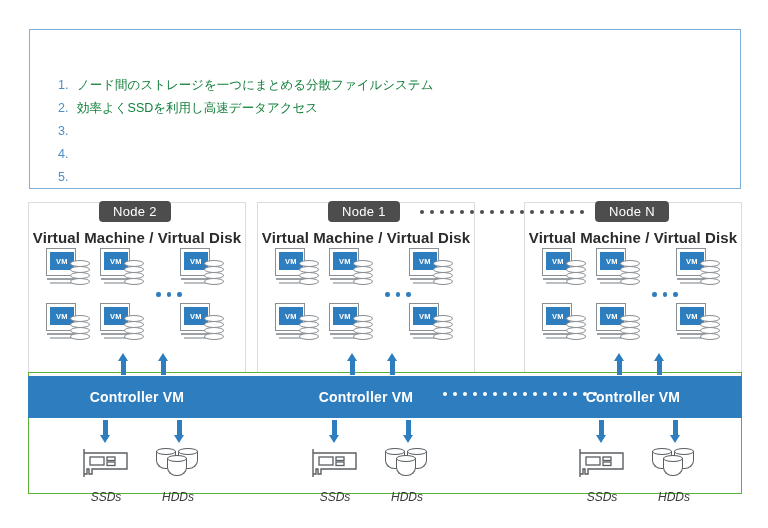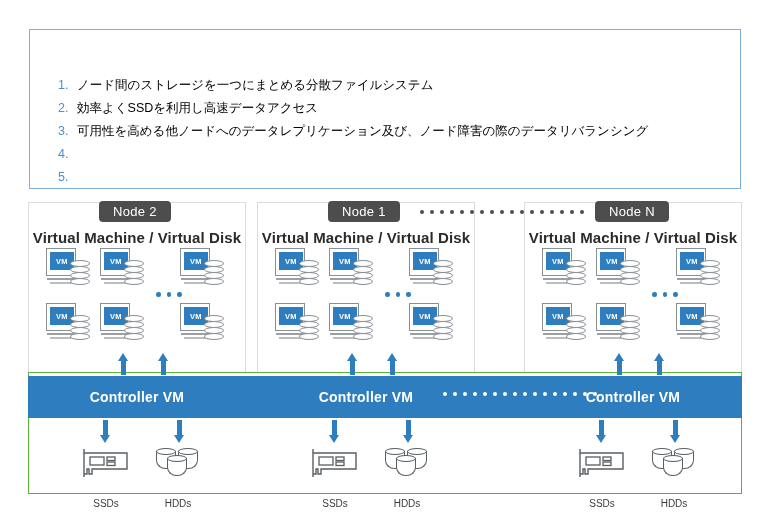--- a/index.html
+++ b/index.html
@@ -21,21 +21,21 @@
   .info-list{
     position:absolute;left:28px;top:44px;right:10px;
     margin:0;padding:0;list-style:none;
   }
   .info-list li{
     display:flex;align-items:baseline;
     font-size:12.5px;color:#3a3a3a;line-height:23px;
     white-space:nowrap;
   }
   .li-num{color:#4e8fc8;width:19px;flex:0 0 19px;text-align:left;font-size:12.5px;}
-  .li-text{color:#000000;text-align:center;}
+  .li-text{color:#15803d;text-align:center;}
 
   
   .diagram{position:absolute;left:0;top:196px;width:768px;height:332px;}
 
   .node-panel{
     position:absolute;top:6px;height:290px;
     box-sizing:border-box;
     border:1px solid #dcdcdc;background:#ffffff;
   }
   #node-panel-1{left:28px;width:218px;}
@@ -119,21 +119,21 @@
   .arrow .head{position:absolute;left:0;width:0;height:0;border-left:5.5px solid transparent;border-right:5.5px solid transparent;}
   .arrow-up .head{top:0;border-bottom:8px solid #2e7dbf;}
   .arrow-up .shaft{top:7px;height:15px;}
   .arrow-down .head{bottom:0;border-top:8px solid #2e7dbf;}
   .arrow-down .shaft{top:0;height:15px;}
   .arrow-up{height:22px;}
   .arrow-down{height:23px;}
 
   
   .dev{position:absolute;width:56px;text-align:center;}
-  .dev-label{font-size:10px;color:#3a3a3a;margin-top:20px;}
+  .dev-label{font-size:12px;color:#3a3a3a;margin-top:12px;font-style:italic;}
   .ssd-card{position:relative;width:50px;height:30px;margin:0 auto;}
   .hdd-wrap{position:relative;width:44px;height:30px;margin:0 auto;}
   .hdd-cyl{position:absolute;width:20px;height:24px;}
   .hdd-cyl .ring{
     position:absolute;left:0;top:0;width:20px;height:7px;box-sizing:border-box;
     border:1.4px solid #5a5f63;border-radius:50%;background:#ffffff;
   }
   .hdd-cyl .body{
     position:absolute;left:0;top:3px;width:20px;height:18px;box-sizing:border-box;
     border-left:1.4px solid #5a5f63;border-right:1.4px solid #5a5f63;
@@ -148,21 +148,20 @@
     <li>
       <span class="li-num">1.</span>
       <span class="li-text">ノード間のストレージを一つにまとめる分散ファイルシステム</span>
     </li>
     <li>
       <span class="li-num">2.</span>
       <span class="li-text">効率よくSSDを利用し高速データアクセス</span>
     </li>
     <li>
       <span class="li-num">3.</span>
-      <span class="li-text">可用性を高める他ノードへのデータレプリケーション及び、ノード障害の際のデータリバランシング</span>
     </li>
     <li>
       <span class="li-num">4.</span>
     </li>
     <li>
       <span class="li-num">5.</span>
     </li>
   </ul>
 </div>
 

